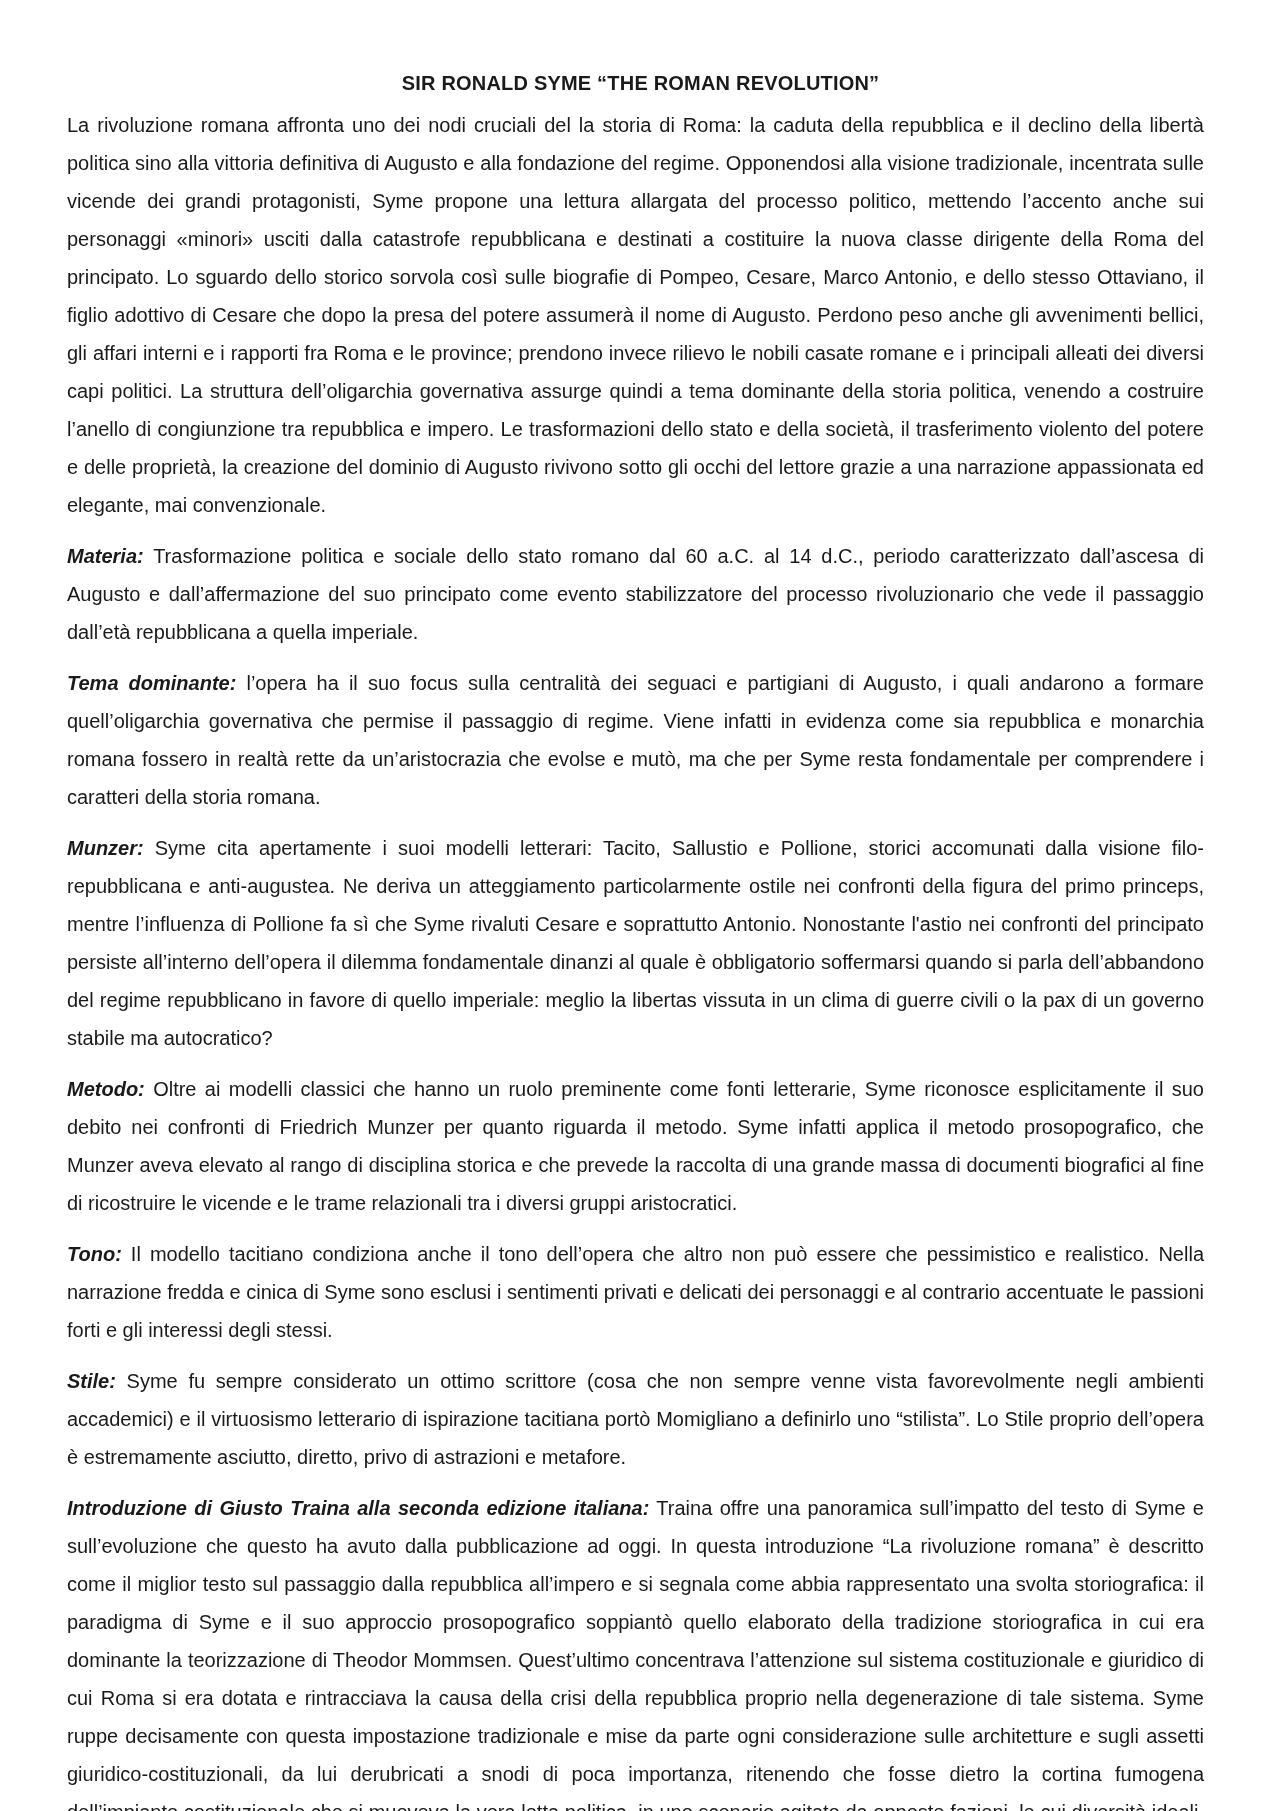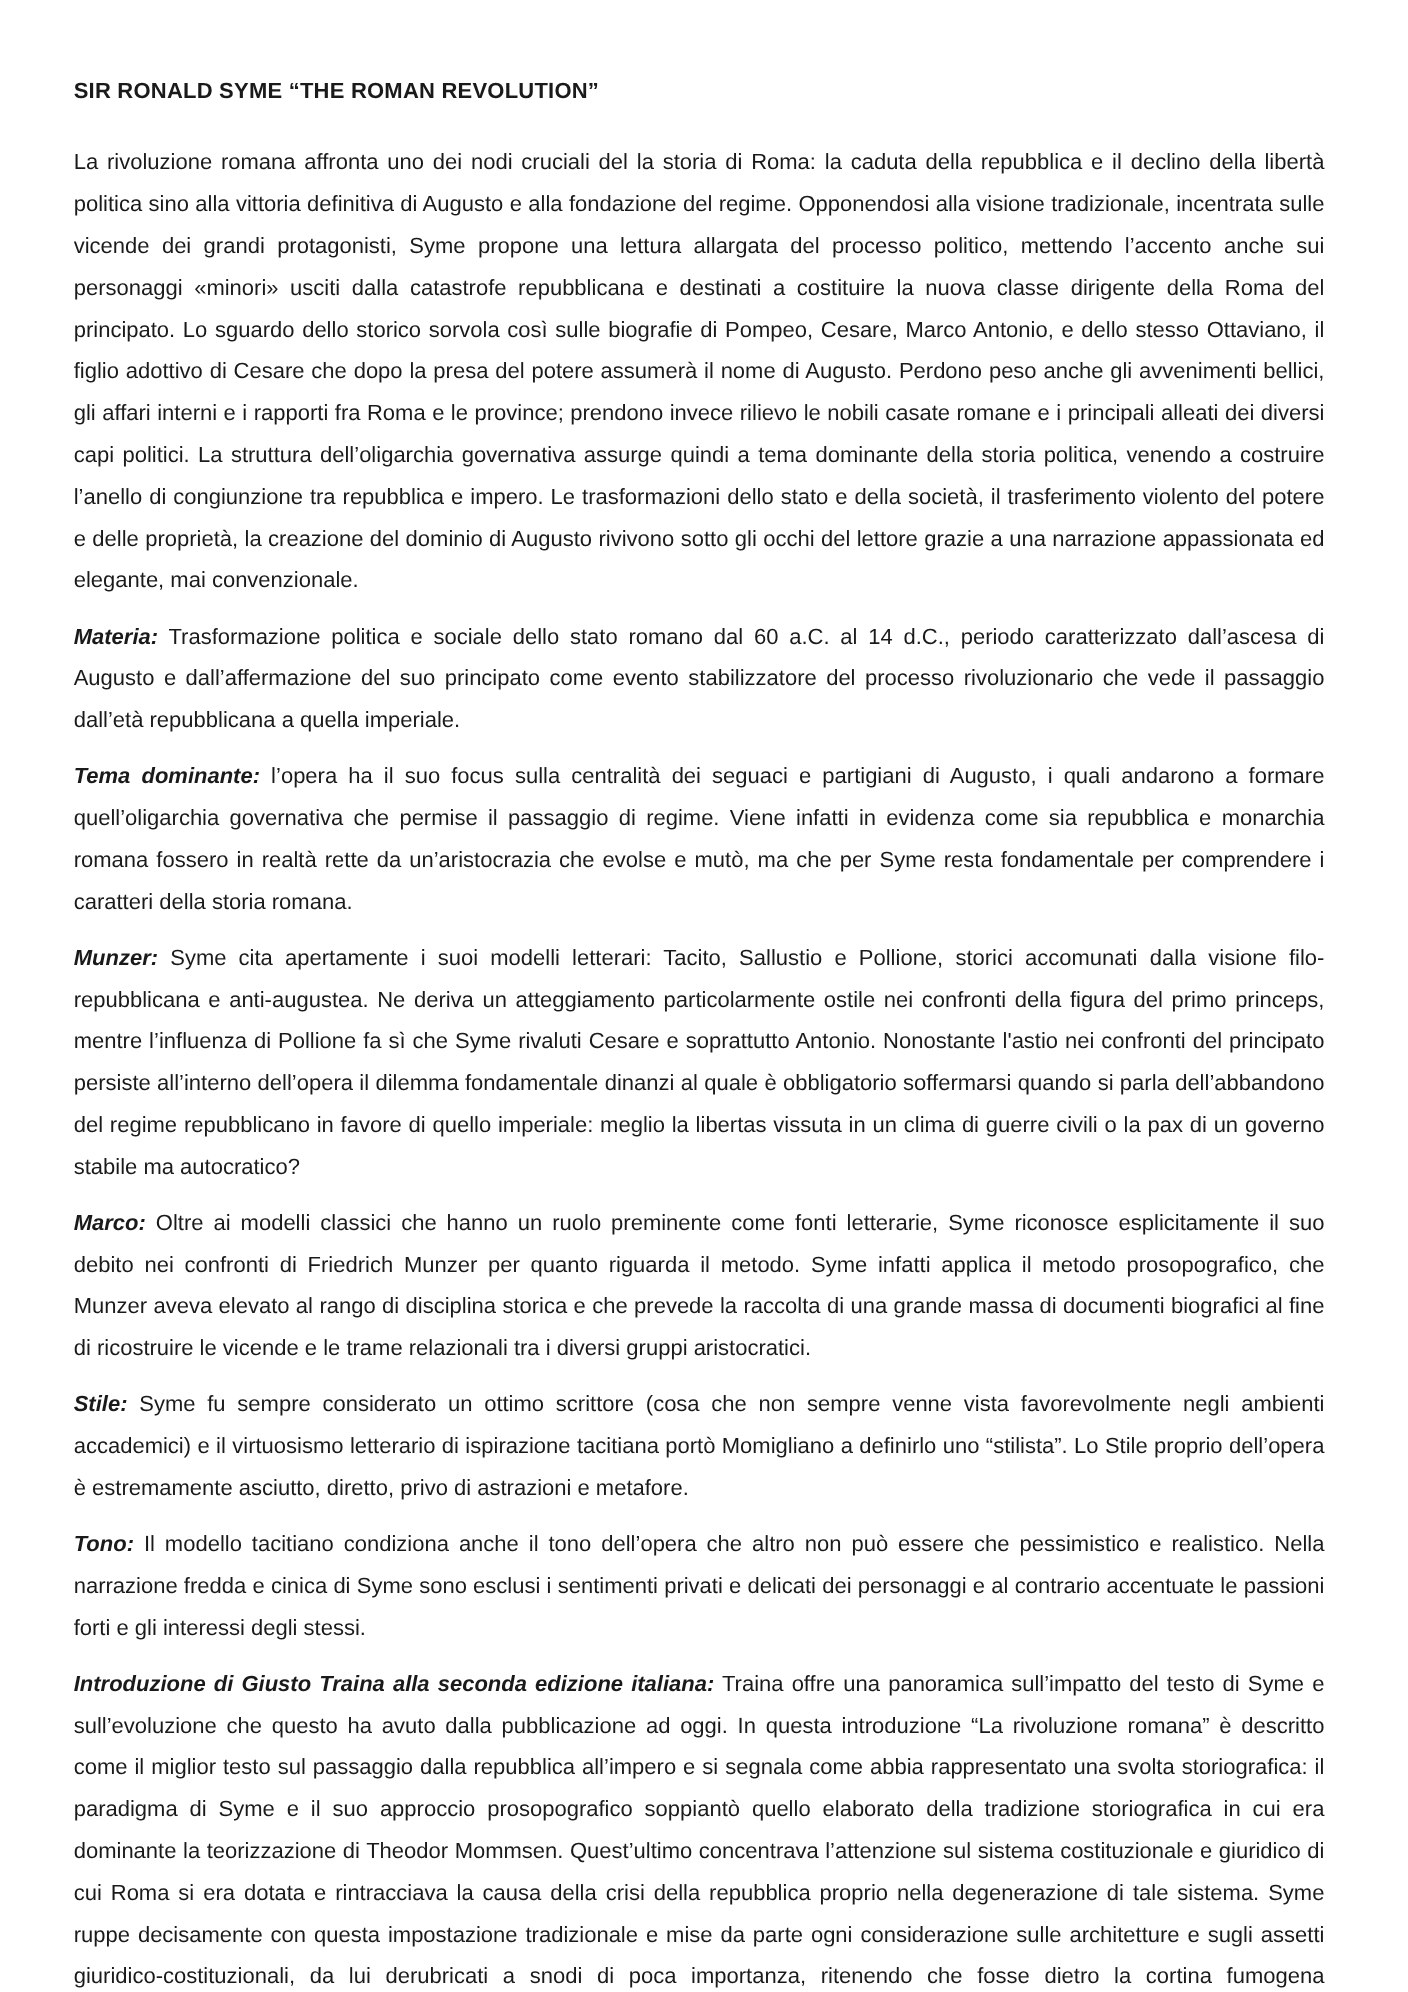--- a/index.html
+++ b/index.html
@@ -12,22 +12,23 @@
     min-height: 1811px;
     box-sizing: border-box;
     background: #ffffff;
     color: #1a1a1a;
     padding: 64px 66px 70px 67px;
     font-family: "Liberation Sans", "DejaVu Sans", sans-serif;
     font-size: 20px;
     line-height: 38px;
   }
   .doc-title {
+    text-align: center;
     font-weight: bold;
-    margin: 0 0 27px 0;
+    margin: 0 0 4px 0;
     letter-spacing: 0.2px;
   }
   .para {
     margin: 0 10px 13px 0;
     text-align: justify;
   }
   .para:last-child {
     margin-bottom: 0;
   }
   .lead {
@@ -53,32 +54,32 @@
     <span class="lead">Tema dominante:</span>
     <span>l’opera ha il suo focus sulla centralità dei seguaci e partigiani di Augusto, i quali andarono a formare quell’oligarchia governativa che permise il passaggio di regime. Viene infatti in evidenza come sia repubblica e monarchia romana fossero in realtà rette da un’aristocrazia che evolse e mutò, ma che per Syme resta fondamentale per comprendere i caratteri della storia romana.</span>
   </p>
 
   <p class="para">
     <span class="lead">Munzer:</span>
     <span>Syme cita apertamente i suoi modelli letterari: Tacito, Sallustio e Pollione, storici accomunati dalla visione filo-repubblicana e anti-augustea. Ne deriva un atteggiamento particolarmente ostile nei confronti della figura del primo princeps, mentre l’influenza di Pollione fa sì che Syme rivaluti Cesare e soprattutto Antonio. Nonostante l'astio nei  confronti del principato persiste all’interno dell’opera il dilemma fondamentale dinanzi al quale è obbligatorio soffermarsi quando si parla dell’abbandono del regime repubblicano in favore di quello imperiale:  meglio la libertas vissuta in un clima di guerre civili o la pax di un governo stabile ma autocratico?</span>
   </p>
 
   <p class="para">
-    <span class="lead">Marco:</span>
+    <span class="lead">Metodo:</span>
     <span>Oltre ai modelli classici che hanno un ruolo preminente come fonti letterarie, Syme riconosce esplicitamente il suo debito nei confronti di Friedrich Munzer per quanto riguarda il metodo. Syme infatti applica il metodo prosopografico, che Munzer aveva elevato al rango di disciplina storica e che prevede la raccolta di una grande massa di documenti biografici al fine di ricostruire le vicende e le trame relazionali tra i diversi gruppi aristocratici.</span>
+  </p>
+
+  <p class="para">
+    <span class="lead">Tono:</span>
+    <span>Il modello tacitiano condiziona anche il tono dell’opera che altro non può essere che pessimistico e realistico. Nella narrazione fredda e cinica di Syme sono esclusi i sentimenti privati e delicati dei personaggi e al contrario accentuate le passioni forti e gli interessi degli stessi.</span>
   </p>
 
   <p class="para">
     <span class="lead">Stile:</span>
     <span>Syme fu sempre considerato un ottimo scrittore (cosa che non sempre venne vista favorevolmente negli ambienti accademici) e il virtuosismo letterario di ispirazione tacitiana portò Momigliano a definirlo uno “stilista”. Lo Stile proprio dell’opera è estremamente asciutto, diretto, privo di astrazioni e metafore.</span>
-  </p>
-
-  <p class="para">
-    <span class="lead">Tono:</span>
-    <span>Il modello tacitiano condiziona anche il tono dell’opera che altro non può essere che pessimistico e realistico. Nella narrazione fredda e cinica di Syme sono esclusi i sentimenti privati e delicati dei personaggi e al contrario accentuate le passioni forti e gli interessi degli stessi.</span>
   </p>
 
   <p class="para">
     <span class="lead">Introduzione di Giusto Traina alla seconda edizione italiana:</span>
     <span>Traina offre una panoramica sull’impatto del testo di Syme e sull’evoluzione che questo ha avuto dalla pubblicazione ad oggi. In questa introduzione “La rivoluzione romana” è descritto come il miglior testo sul passaggio dalla repubblica all’impero e si segnala come abbia rappresentato una svolta storiografica: il paradigma di Syme e il suo approccio prosopografico soppiantò quello elaborato della tradizione storiografica in cui era dominante la teorizzazione di Theodor Mommsen. Quest’ultimo concentrava l’attenzione sul sistema costituzionale e giuridico di cui Roma si era dotata e rintracciava la causa della crisi della repubblica proprio nella degenerazione di tale sistema. Syme ruppe decisamente con questa impostazione tradizionale e mise da parte ogni considerazione sulle architetture e sugli assetti giuridico-costituzionali, da lui derubricati a snodi di poca importanza, ritenendo che fosse dietro la cortina fumogena dell’impianto costituzionale che si muoveva la vera lotta politica, in uno scenario agitato da opposte fazioni, le cui diversità ideali, per Syme solo apparenti, nascondevano sempre la stessa sordida e cinica aspirazione al potere che accomunava le diverse oligarchie. Si fa poi notare come questo paradigma sia stato messo in discussione da più parti, da chi ha visto nell’avversione nei confronti di Augusto una visione troppo “aristocentrica”, da chi ha letto nelle parole di Syme un’influenza tacitiana</span>
   </p>
 
 </div>
 
 </body></html>

